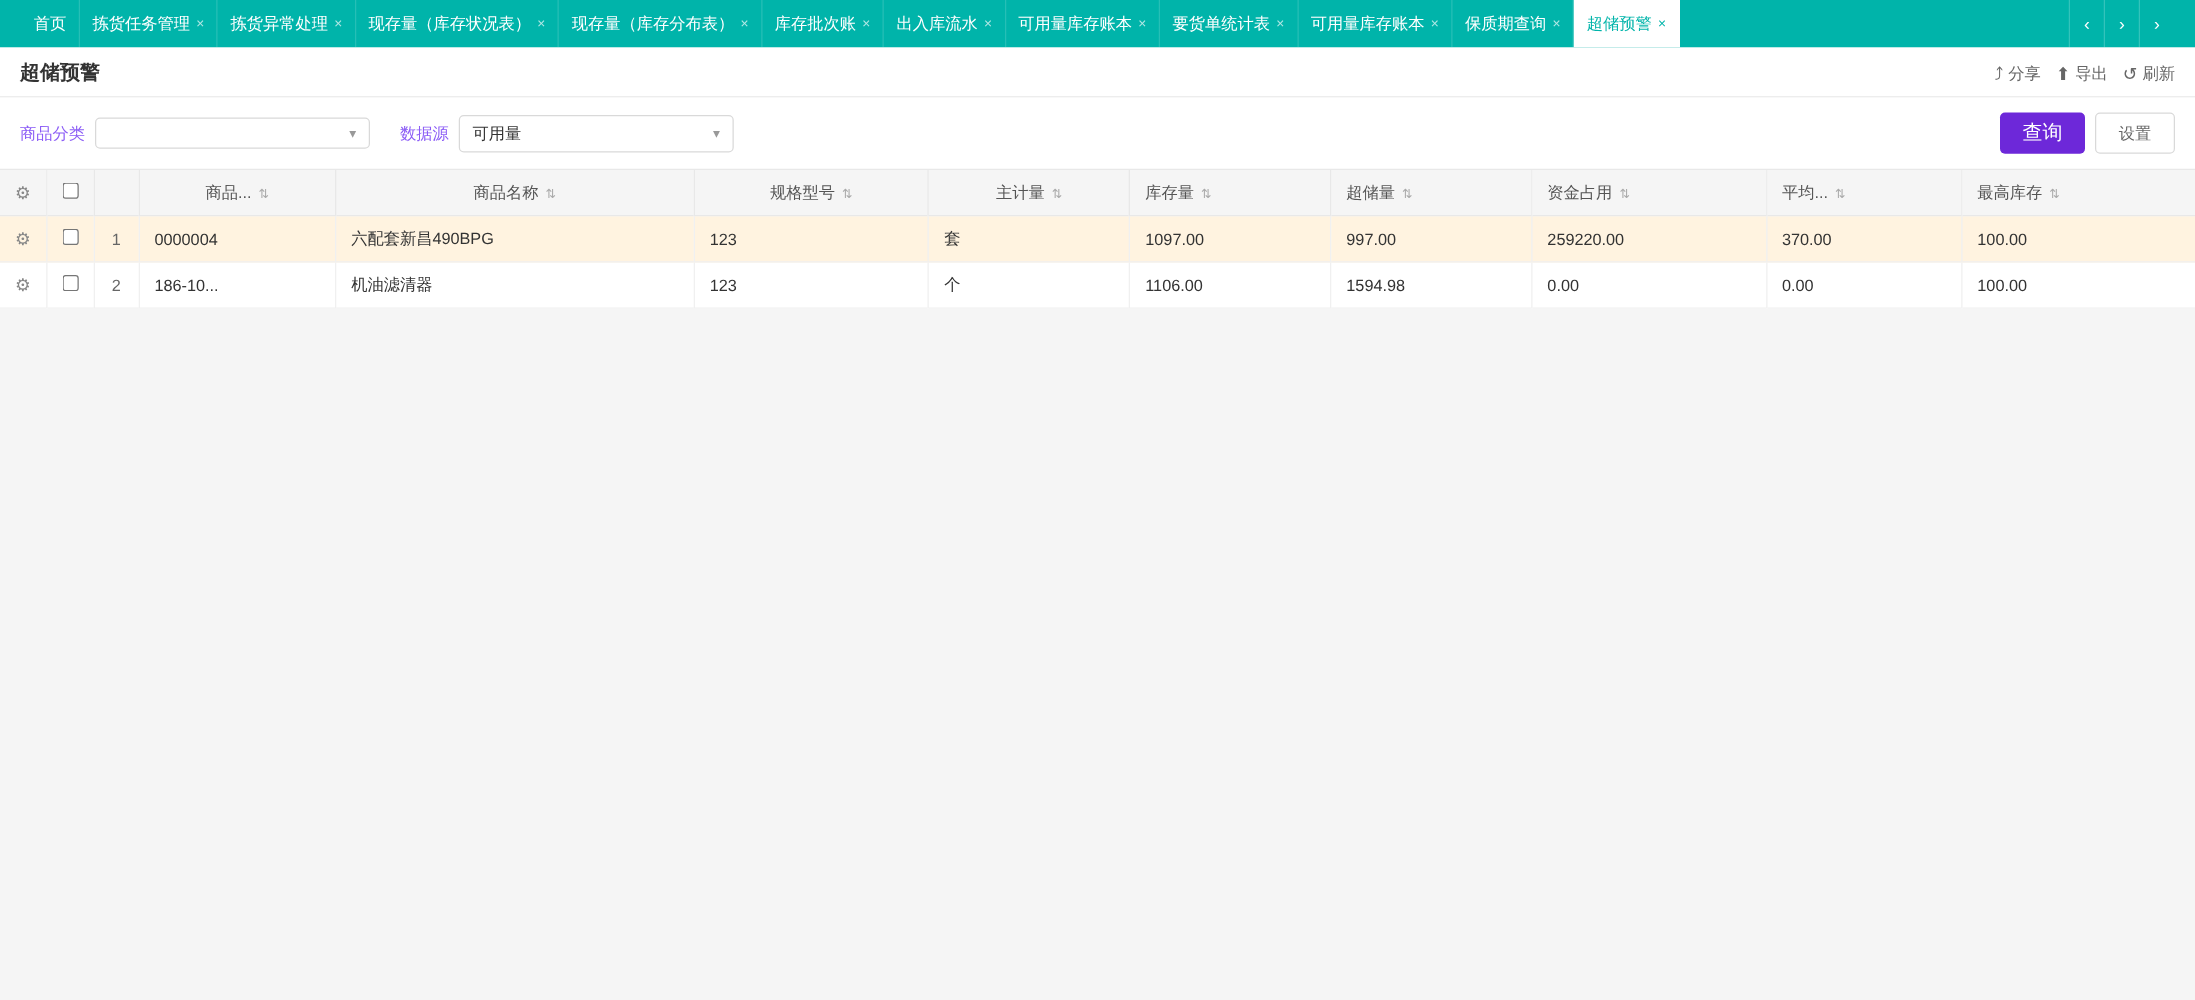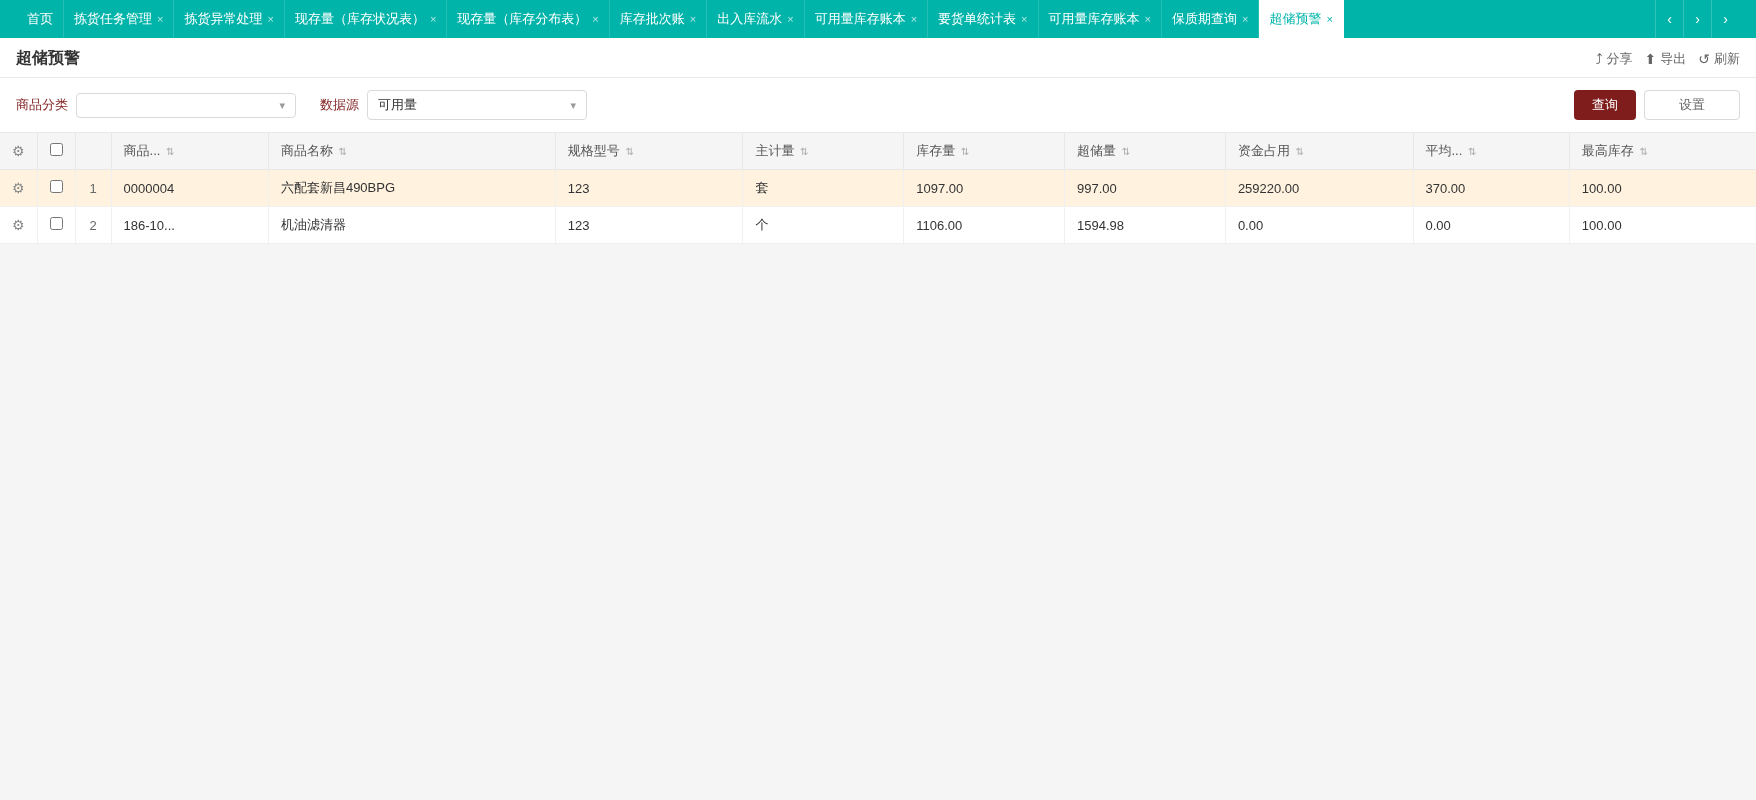--- a/index.html
+++ b/index.html
@@ -89,21 +89,21 @@
       background: #fff;
       border-bottom: 1px solid #e8e8e8;
       gap: 24px;
     }
     .filter-group {
       display: flex;
       align-items: center;
       gap: 8px;
     }
     .filter-label {
-      color: #7f1d1d;
+      color: #8b5cf6;
       font-size: 13px;
       white-space: nowrap;
     }
     .filter-select {
       display: flex;
       align-items: center;
       border: 1px solid #d9d9d9;
       border-radius: 4px;
       padding: 5px 10px;
       background: #fff;
@@ -114,55 +114,55 @@
       color: #333;
     }
     .filter-select .arrow { color: #999; font-size: 11px; margin-left: 8px; }
 
     .filter-actions {
       margin-left: auto;
       display: flex;
       gap: 8px;
     }
     .btn-query {
-      background: #7f1d1d;
+      background: #6d28d9;
       color: #fff;
       border: none;
       border-radius: 4px;
       padding: 6px 18px;
       cursor: pointer;
-      font-size: 13px;
+      font-size: 16px;
     }
     .btn-settings {
       background: #fff;
       color: #666;
       border: 1px solid #d9d9d9;
       border-radius: 4px;
-      padding: 5px 34px;
+      padding: 5px 18px;
       cursor: pointer;
       font-size: 13px;
     }
 
     
     .table-container {
       background: #fff;
       margin: 0;
     }
     table {
       width: 100%;
       border-collapse: collapse;
       font-size: 13px;
     }
     thead tr {
       background: #f5f5f5;
       border-bottom: 1px solid #e8e8e8;
     }
     thead th {
       padding: 9px 12px;
-      text-align: left;
+      text-align: center;
       font-weight: 500;
       color: #555;
       border-right: 1px solid #e8e8e8;
       white-space: nowrap;
       position: relative;
     }
     thead th:last-child { border-right: none; }
     thead th .sort-icon {
       font-size: 10px;
       color: #aaa;

